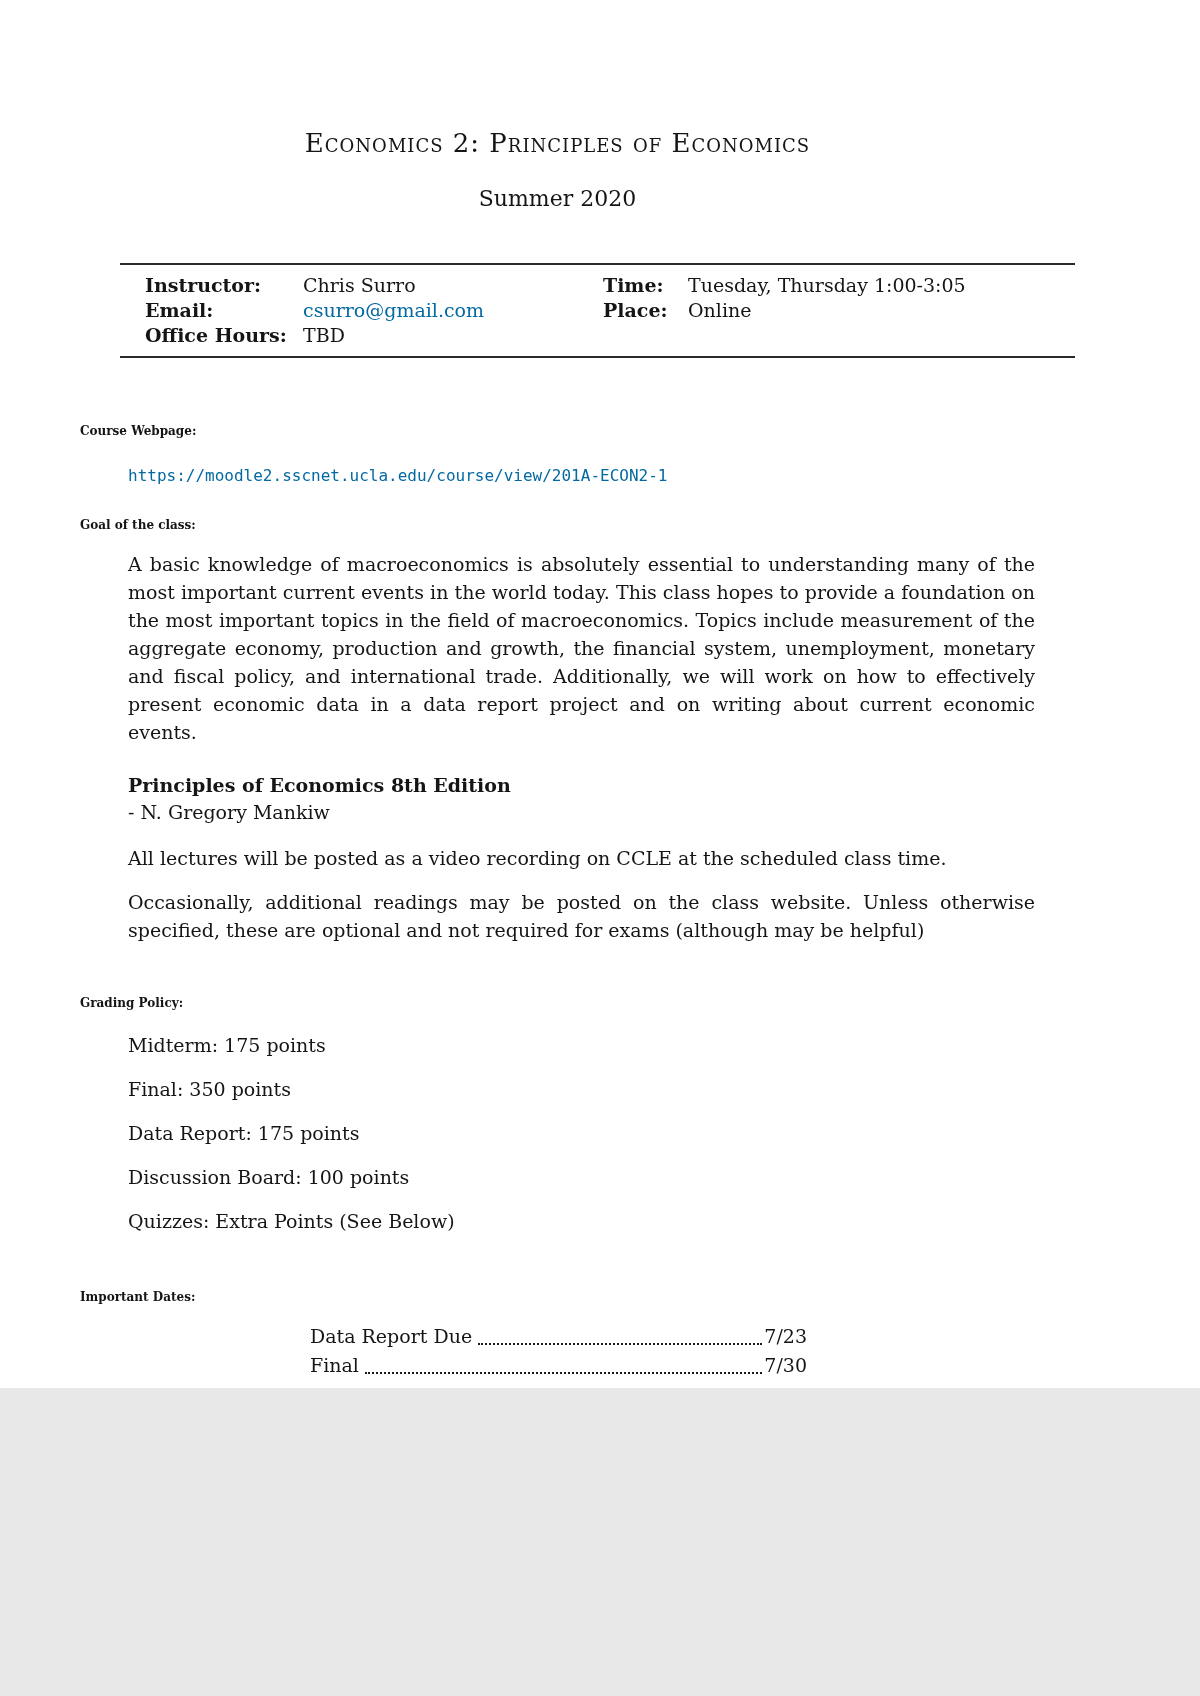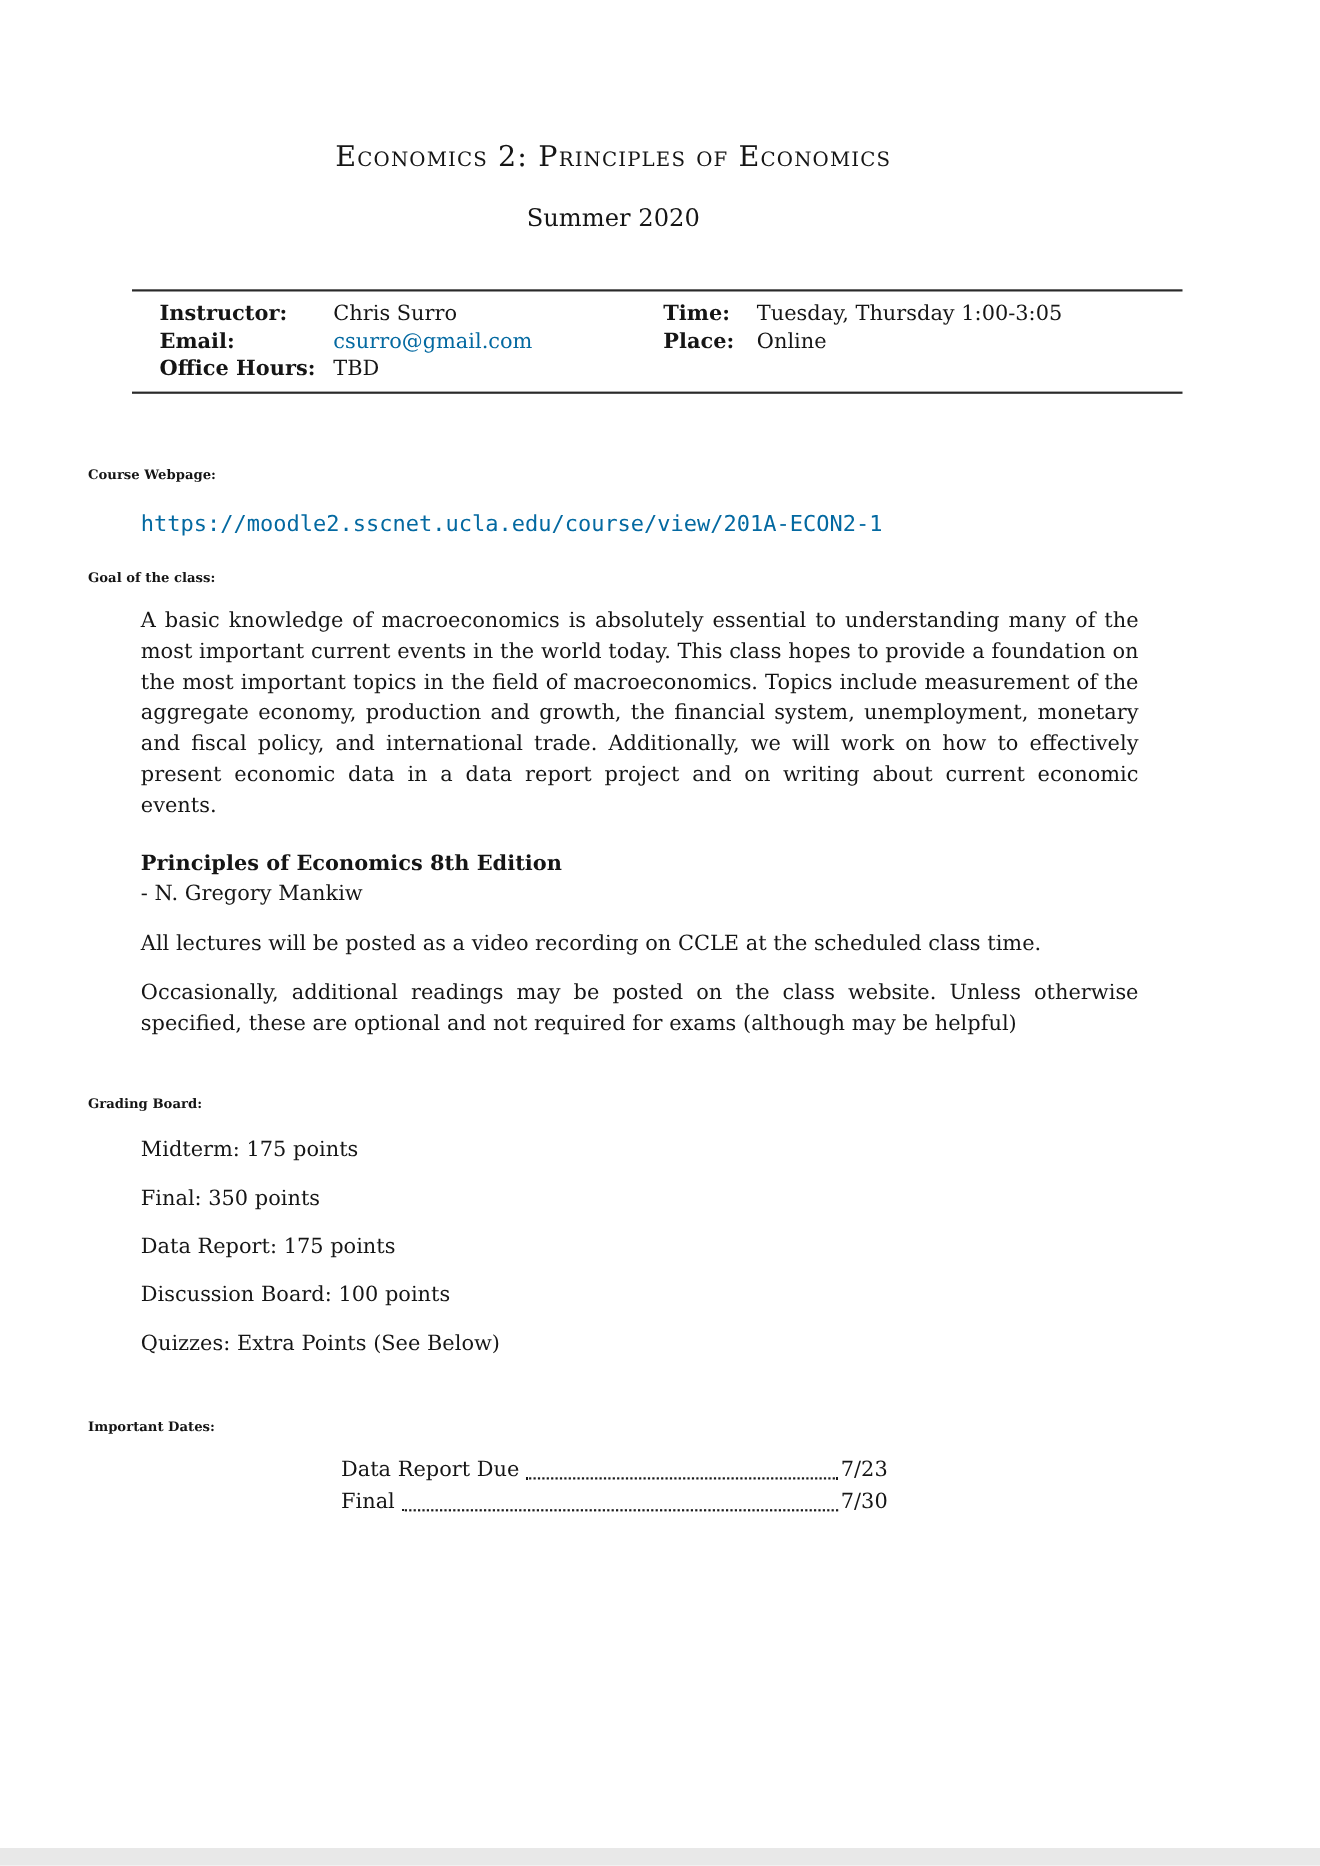--- a/index.html
+++ b/index.html
@@ -1,18 +1,18 @@
 <!DOCTYPE html>
 <html><head>
 <meta charset="utf-8">
 <style>
   html,body { margin:0; padding:0; background:#e8e8e8; }
   .page {
     position:relative;
-    width:1200px; height:1680px;
+    width:1200px; height:1388px;
     margin:0 auto;
     background:#ffffff;
     font-family:"DejaVu Serif", serif;
     color:#151515;
     font-size:19px;
     overflow:hidden;
   }
   .content {
     position:absolute;
     left:80px; top:0;
@@ -50,21 +50,21 @@
     line-height:26px;
   }
   .h-webpage  { margin-top:60px; }
   .h-goal     { margin-top:24px; }
   .h-materials{ margin-top:40px; }
   .h-grading  { margin-top:46px; }
   .h-dates    { margin-top:50px; }
   .url-line {
     margin:20px 0 0 48px;
     font-family:"DejaVu Sans Mono", monospace;
-    font-size:20px;
+    font-size:16px;
     line-height:24px;
   }
   .body-par {
     margin:12px 0 0 48px;
     line-height:28px;
     text-align:justify;
   }
   .book-block { margin:26px 0 0 48px; line-height:27px; }
   .book-title { font-weight:bold; }
   .note1 { margin:18px 0 0 48px; line-height:28px; }
@@ -117,21 +117,21 @@
     <div class="heading h-goal">Goal of the class:</div>
     <p class="body-par">A basic knowledge of macroeconomics is absolutely essential to understanding many of the most important current events in the world today. This class hopes to provide a foundation on the most important topics in the field of macroeconomics. Topics include measurement of the aggregate economy, production and growth, the financial system, unemployment, monetary and fiscal policy, and international trade. Additionally, we will work on how to effectively present economic data in a data report project and on writing about current economic events.</p>
 
     <div class="book-block">
       <div class="book-title">Principles of Economics 8th Edition</div>
       <div>- N. Gregory Mankiw</div>
     </div>
     <p class="note1">All lectures will be posted as a video recording on CCLE at the scheduled class time.</p>
     <p class="note2">Occasionally, additional readings may be posted on the class website. Unless otherwise specified, these are optional and not required for exams (although may be helpful)</p>
 
-    <div class="heading h-grading">Grading Board:</div>
+    <div class="heading h-grading">Grading Policy:</div>
     <div class="grading-item first">Midterm: 175 points</div>
     <div class="grading-item">Final: 350 points</div>
     <div class="grading-item">Data Report: 175 points</div>
     <div class="grading-item">Discussion Board: 100 points</div>
     <div class="grading-item">Quizzes: Extra Points (See Below)</div>
 
     <div class="heading h-dates">Important Dates:</div>
     <div class="dates-block">
       <div class="date-row">
         <span class="date-label">Data Report Due</span>

